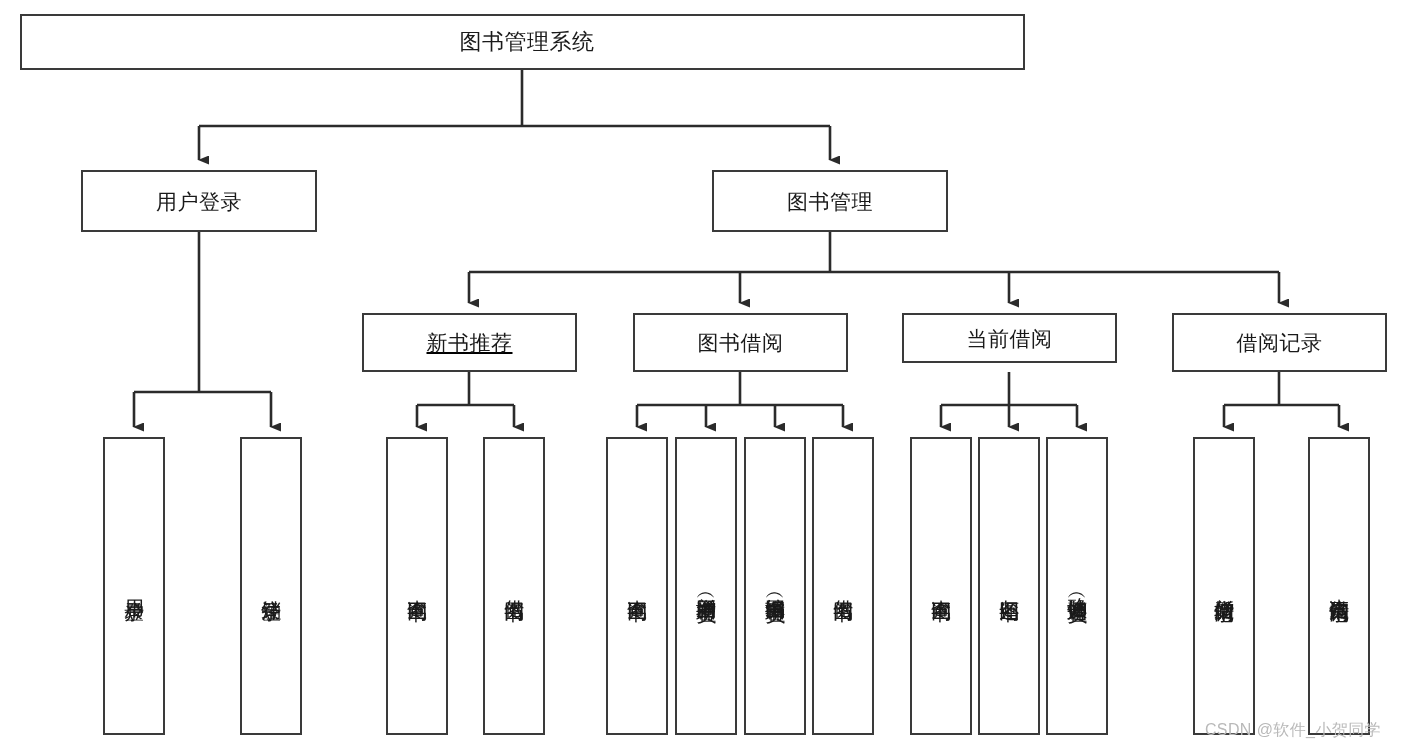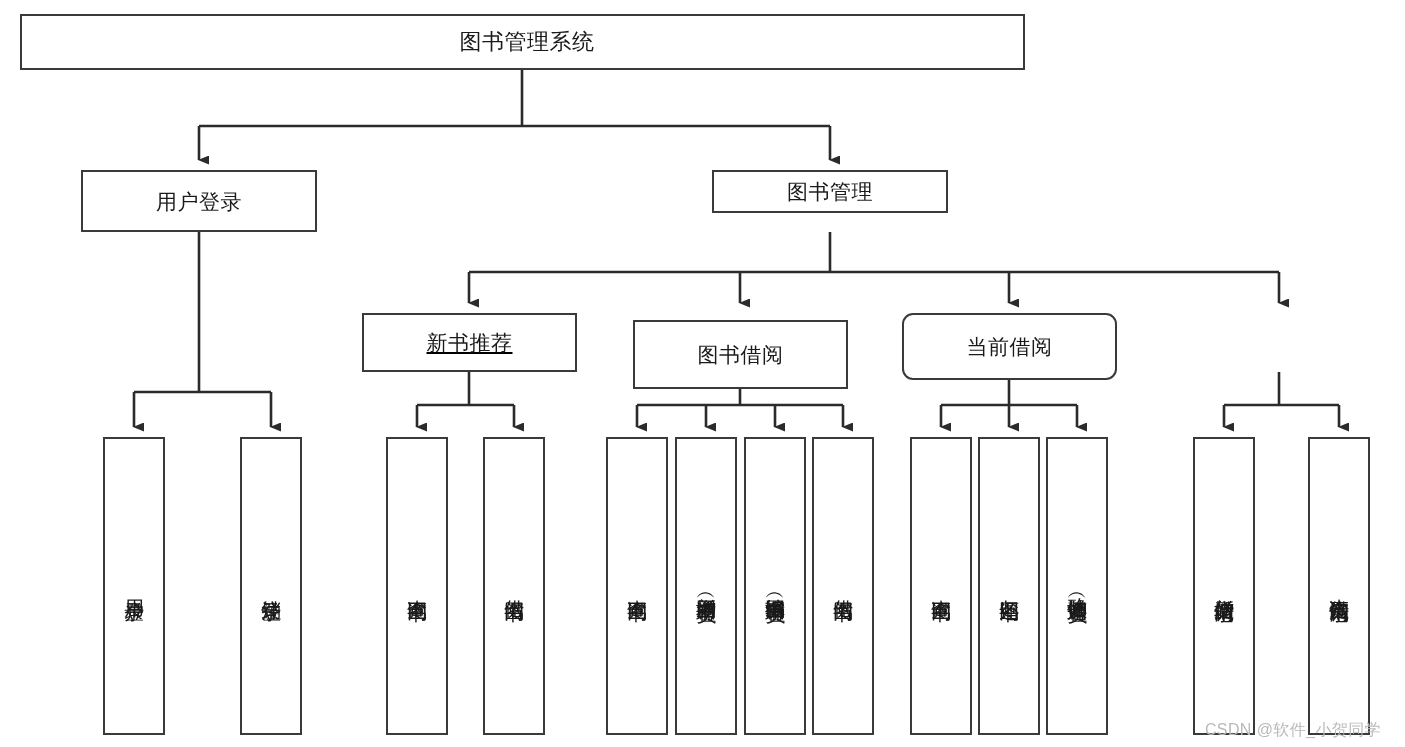--- a/index.html
+++ b/index.html
@@ -128,32 +128,35 @@
     </g>
   </svg>
 
   <div class="node horiz root" style="left:20px; top:14px; width:1005px; height:56px;padding-left:9px;">
     <span class="node-label">图书管理系统</span>
   </div>
 
   <div class="node horiz" style="left:81px; top:170px; width:236px; height:62px;">
     <span class="node-label">用户登录</span>
   </div>
-  <div class="node horiz" style="left:712px; top:170px; width:236px; height:43px;">
+  <div class="node horiz" style="left:712px; top:170px; width:236px; height:62px;">
     <span class="node-label">图书管理</span>
   </div>
 
   <div class="node horiz" style="left:362px; top:313px; width:215px; height:59px;text-decoration:underline;">
     <span class="node-label">新书推荐</span>
   </div>
-  <div class="node horiz" style="left:633px; top:320px; width:215px; height:69px;">
+  <div class="node horiz" style="left:633px; top:313px; width:215px; height:59px;">
     <span class="node-label">图书借阅</span>
   </div>
-  <div class="node horiz" style="left:902px; top:313px; width:215px; height:67px;border-radius:11px;">
+  <div class="node horiz" style="left:902px; top:313px; width:215px; height:50px;">
     <span class="node-label">当前借阅</span>
+  </div>
+  <div class="node horiz" style="left:1172px; top:313px; width:215px; height:59px;">
+    <span class="node-label">借阅记录</span>
   </div>
 
   <div class="node vert" style="left:103px; top:437px; width:62px; height:298px;">
     <span class="node-label">用户登录</span>
   </div>
   <div class="node vert" style="left:240px; top:437px; width:62px; height:298px;">
     <span class="node-label">注销登录</span>
   </div>
 
   <div class="node vert" style="left:386px; top:437px; width:62px; height:298px;">

